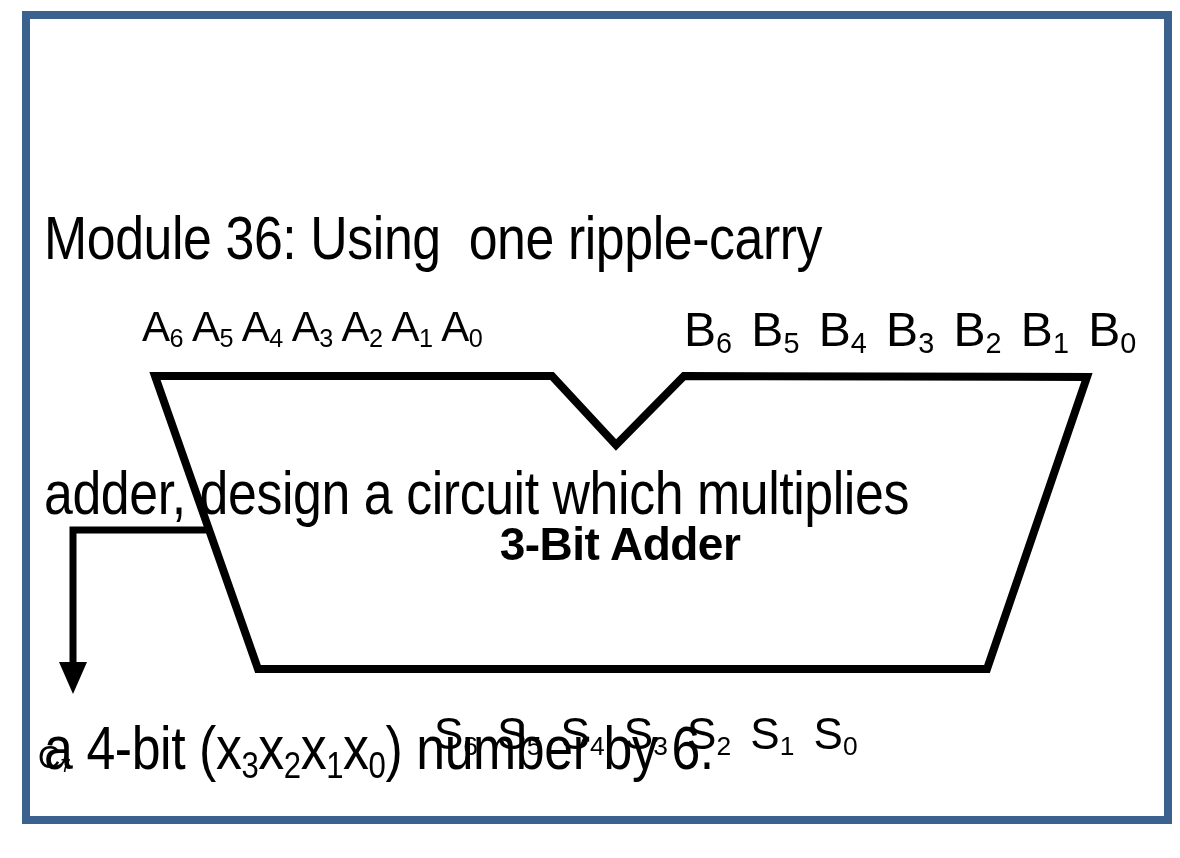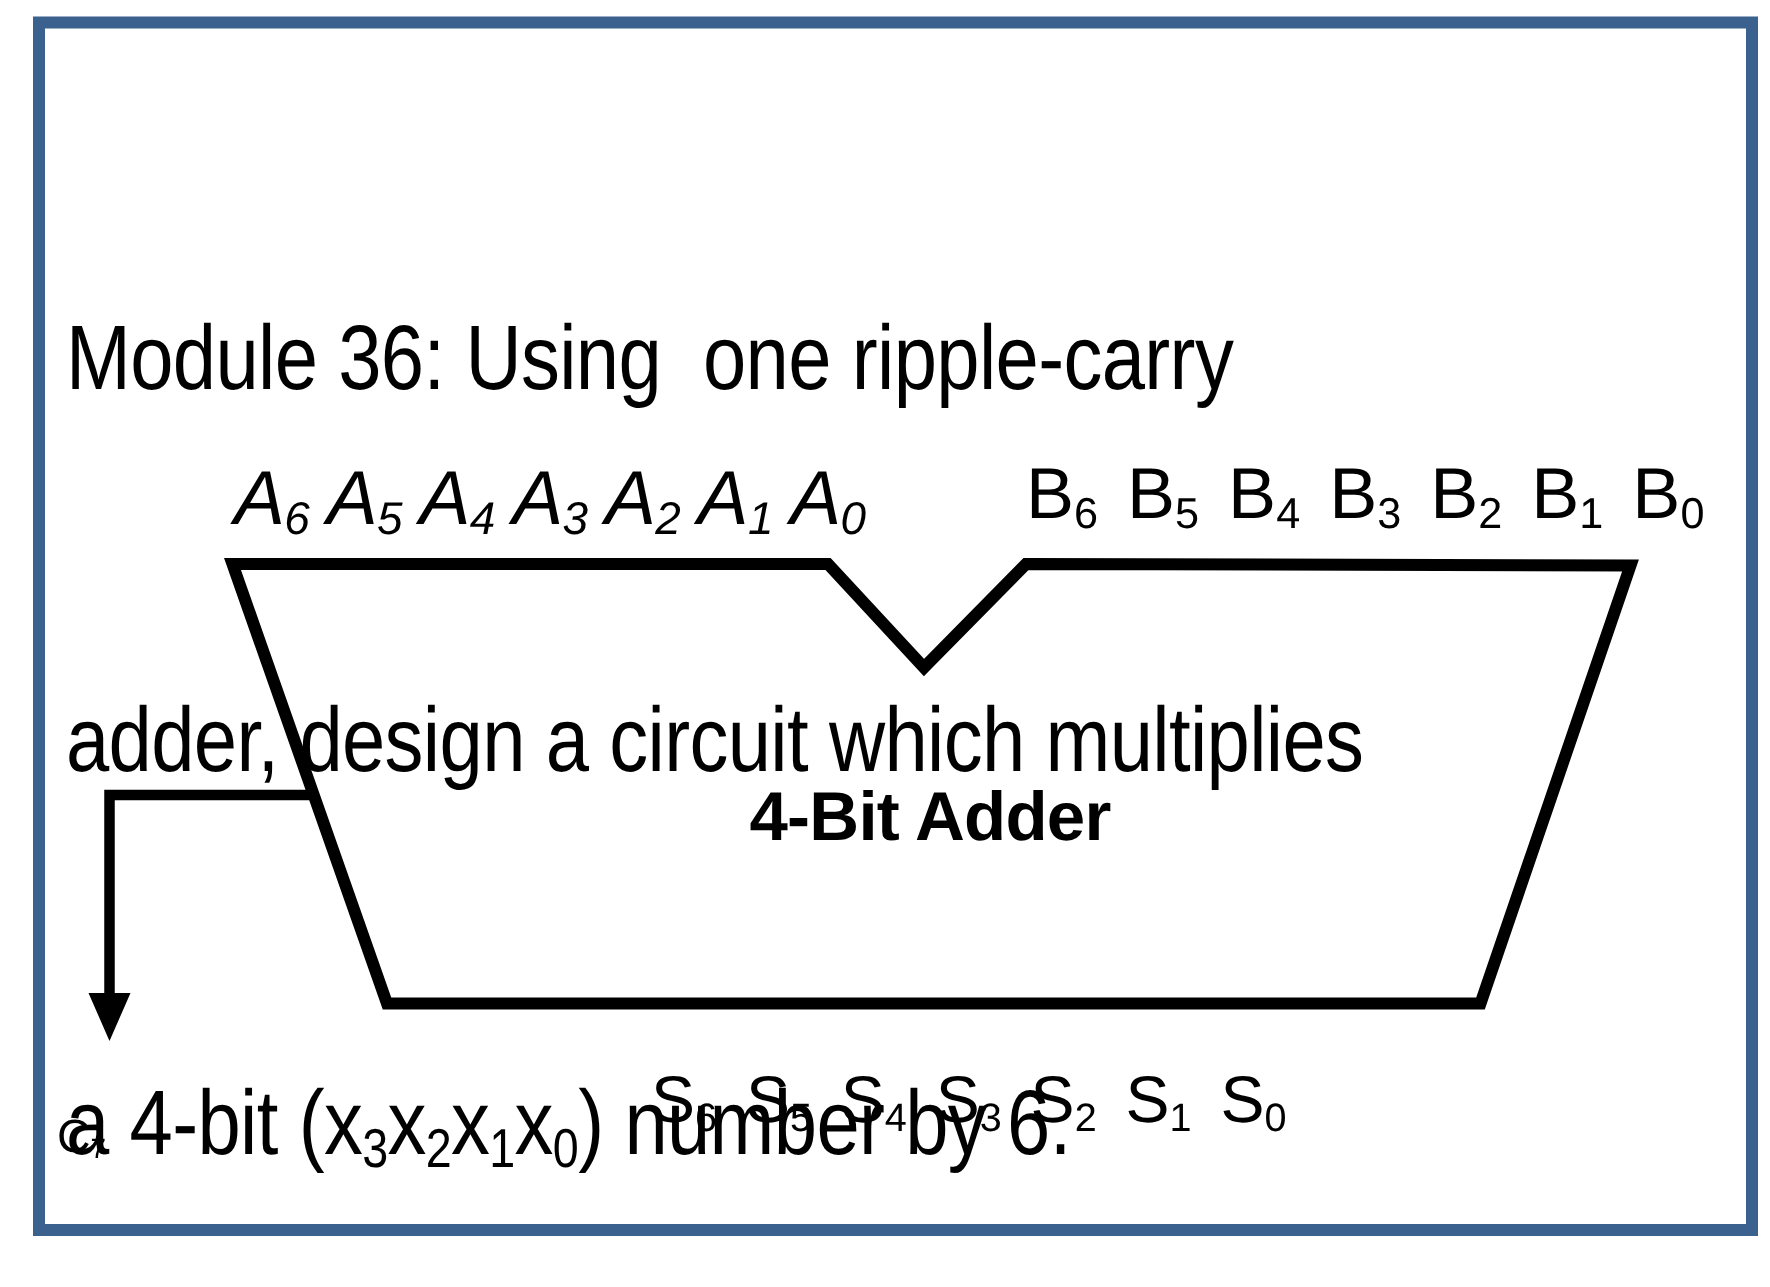--- a/index.html
+++ b/index.html
@@ -13,21 +13,21 @@
   }
   .title{
     position:absolute;left:44px;top:26px;
     font-size:61px;line-height:85px;letter-spacing:-0.5px;
     transform:scaleX(0.85);transform-origin:0 0;white-space:pre;
   }
   sub{
     font-size:0.6em;vertical-align:baseline;position:relative;top:0.24em;line-height:0;
   }
   .lbl{position:absolute;line-height:1;white-space:pre;}
-  .a-row{left:156px;top:306px;font-size:51px;letter-spacing:-0.5px;font-style:italic;}
+  .a-row{left:142px;top:306px;font-size:42px;letter-spacing:-0.5px;}
   .b-row{left:684px;top:306px;font-size:48px;word-spacing:6px;}
   .s-row{left:434px;top:712px;font-size:44px;word-spacing:7px;text-align:center;}
   .c7{left:38px;top:742px;font-size:31px;}
   .adder-name{
     left:620px;top:521px;transform:translateX(-50%);
     font-size:46px;font-weight:bold;letter-spacing:-0.5px;
   }
   svg.diagram{position:absolute;left:0;top:0;}
 </style>
 </head>
@@ -42,15 +42,15 @@
 </div>
 
 <svg class="diagram" width="1180" height="858" viewBox="0 0 1180 858">
   <path d="M155,376 L552,376 L616,445 L684,376 L1087,377 L987,669 L258,669 Z" fill="none" stroke="#000000" stroke-width="8" stroke-linejoin="miter"></path>
   <path d="M206,530 L73,530 L73,666" fill="none" stroke="#000000" stroke-width="7"></path>
   <polygon points="73,694 59,662 87,662" fill="#000000"></polygon>
 </svg>
 
 <div class="lbl a-row"><span>A</span><sub>6</sub><span> A</span><sub>5</sub><span> A</span><sub>4</sub><span> A</span><sub>3</sub><span> A</span><sub>2</sub><span> A</span><sub>1</sub><span> A</span><sub>0</sub></div>
 <div class="lbl b-row"><span>B</span><sub>6</sub><span> B</span><sub>5</sub><span> B</span><sub>4</sub><span> B</span><sub>3</sub><span> B</span><sub>2</sub><span> B</span><sub>1</sub><span> B</span><sub>0</sub></div>
-<div class="lbl adder-name">4-Bit Adder</div>
+<div class="lbl adder-name">3-Bit Adder</div>
 <div class="lbl s-row"><span>S</span><sub>6</sub><span> S</span><sub>5</sub><span> S</span><sub>4</sub><span> S</span><sub>3</sub><span> S</span><sub>2</sub><span> S</span><sub>1</sub><span> S</span><sub>0</sub></div>
 <div class="lbl c7"><span>C</span><sub>7</sub></div>
 
 </body></html>

